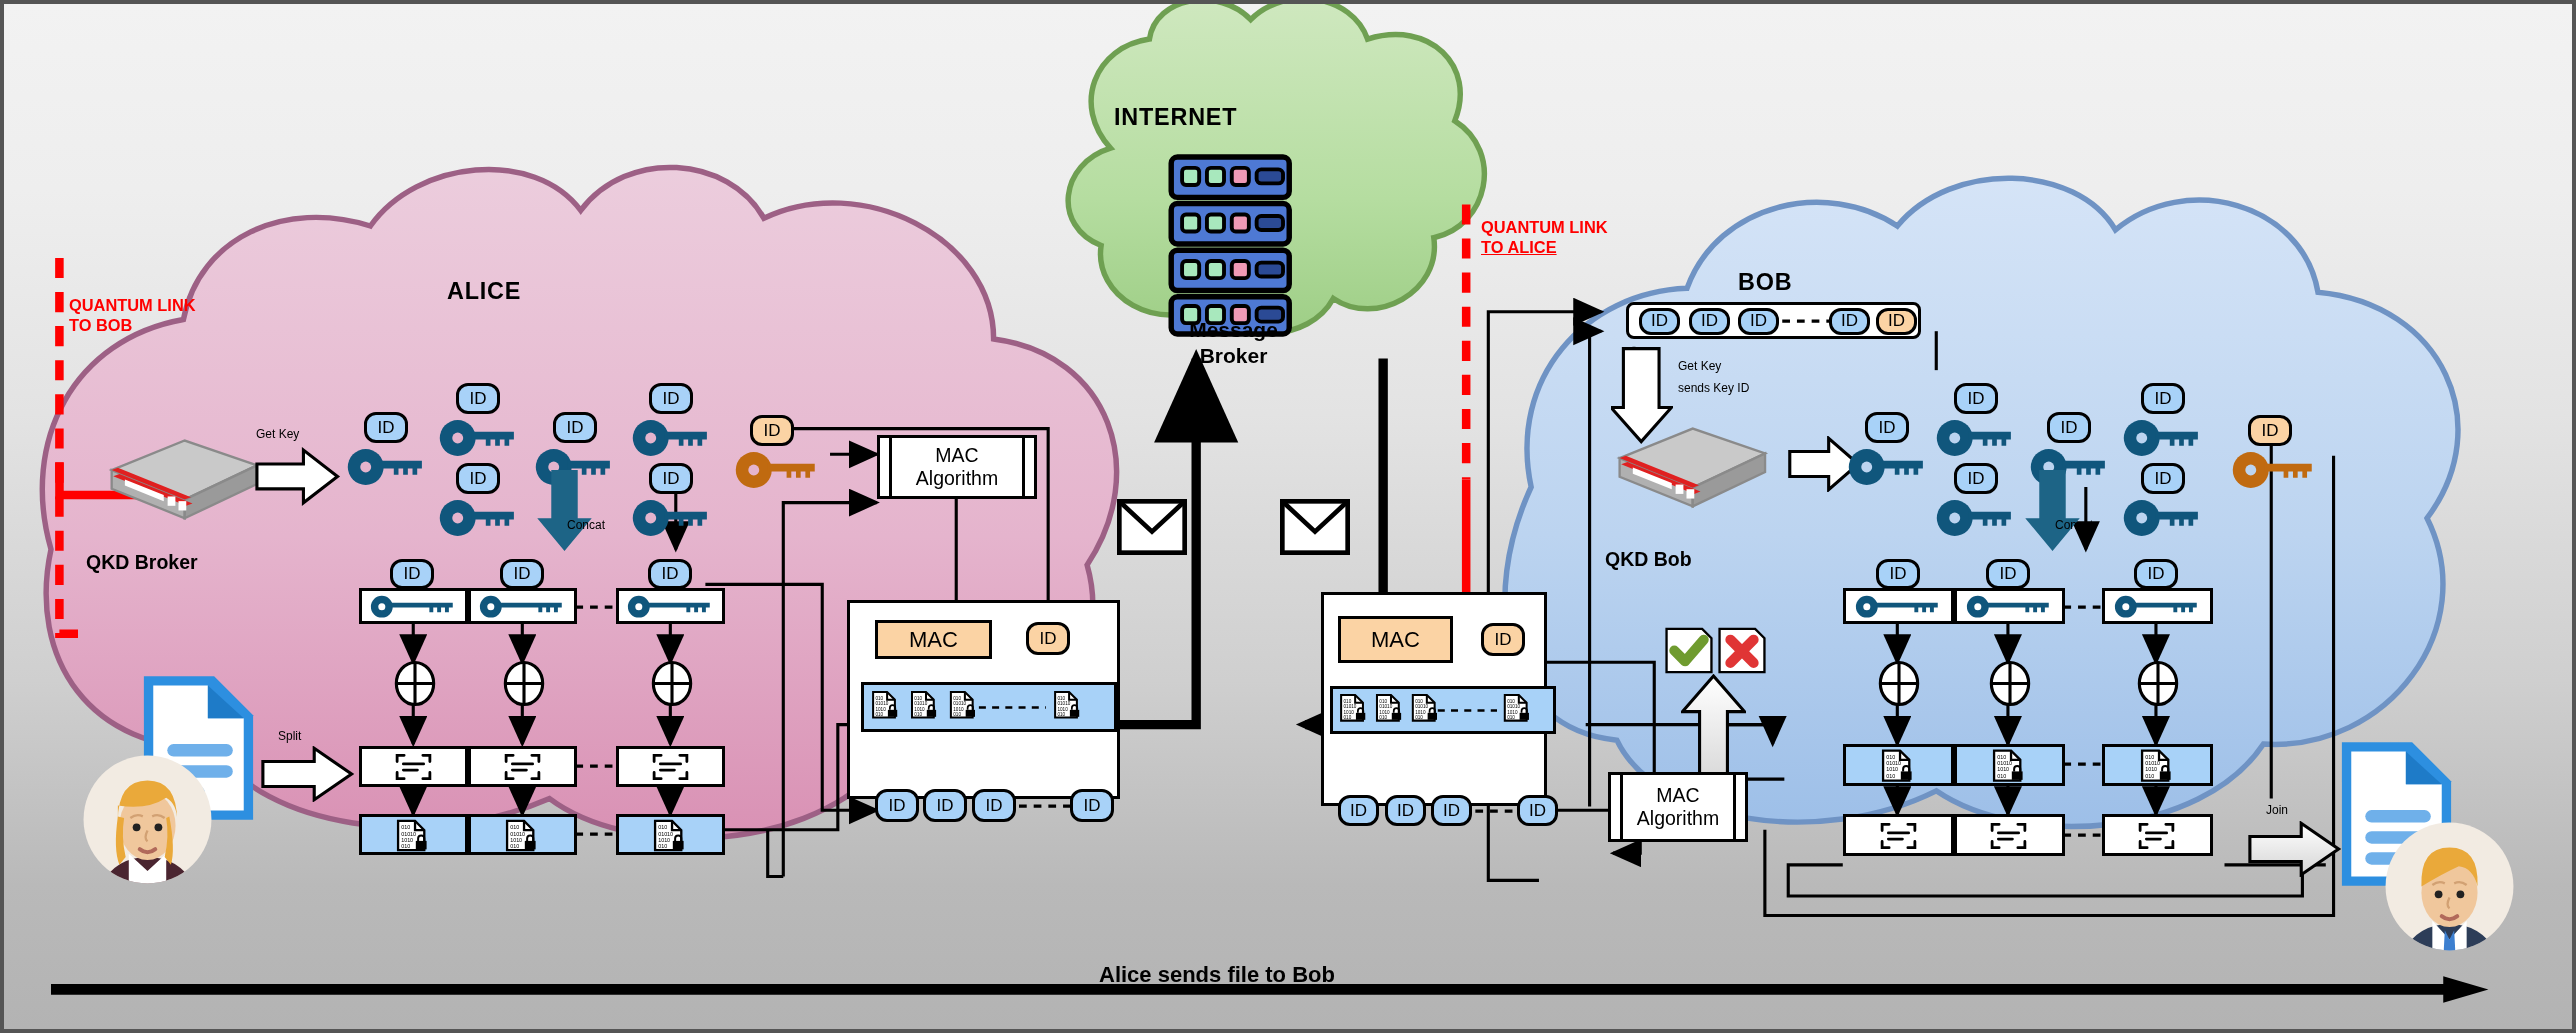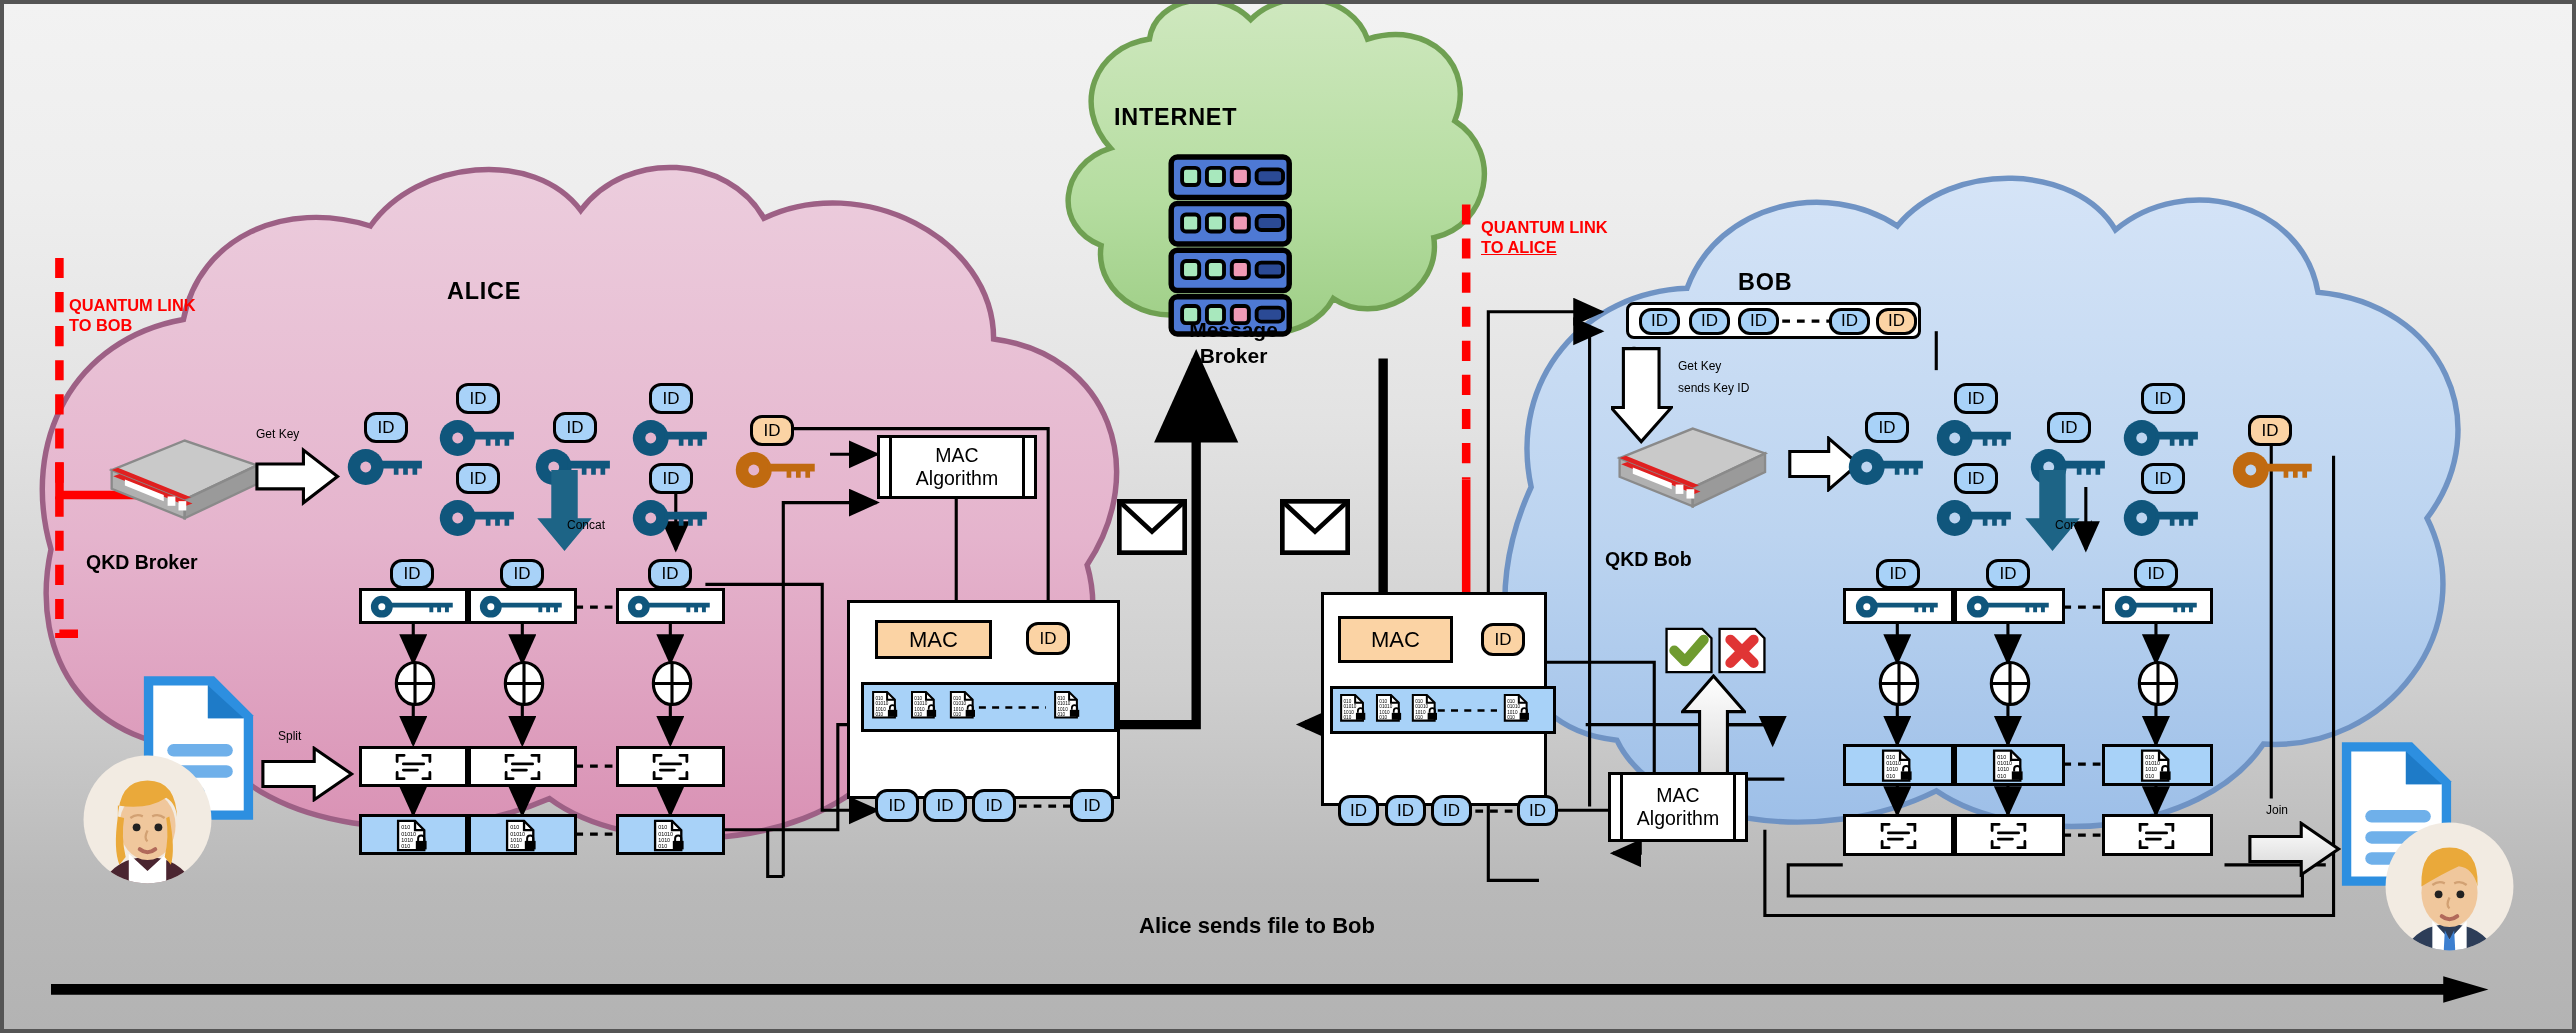--- a/index.html
+++ b/index.html
@@ -947,19 +947,19 @@
       <path d="M48 84 q-2 -50 36 -50 q38 0 36 50 q-6 -24 -24 -26 q-22 10 -48 26 Z" fill="#eaa93a"></path>
       <circle cx="70" cy="94" r="5" fill="#222"></circle>
         <circle cx="98" cy="94" r="5" fill="#222"></circle>
       <path d="M62 82 q8 -6 16 -2" stroke="#d2a173" stroke-width="3" fill="none"></path>
       <path d="M90 80 q8 -4 16 2" stroke="#d2a173" stroke-width="3" fill="none"></path>
       <path d="M84 98 q-5 10 0 14" stroke="#d2a173" stroke-width="3" fill="none"></path>
       <path d="M74 122 q10 8 20 0" stroke="#b1695a" stroke-width="5" fill="none" stroke-linecap="round"></path>
     </g>
   </svg>
 
-  <div class="lbl bigbottom" style="left:1095px;top:909px;margin-left:40px;">Alice sends file to Bob</div>
+  <div class="lbl bigbottom" style="left:1095px;top:958px;">Alice sends file to Bob</div>
   <svg class="abs" style="left:47px;top:972px;width:2439px;height:33px;" viewBox="0 0 3130 42" width="2439" height="33">
     <path d="M0 10 L3070 10 L3070 0 L3128 17 L3070 34 L3070 24 L0 24 Z" fill="#000"></path>
   </svg>
 
 </div>
 
 
 </body></html>

